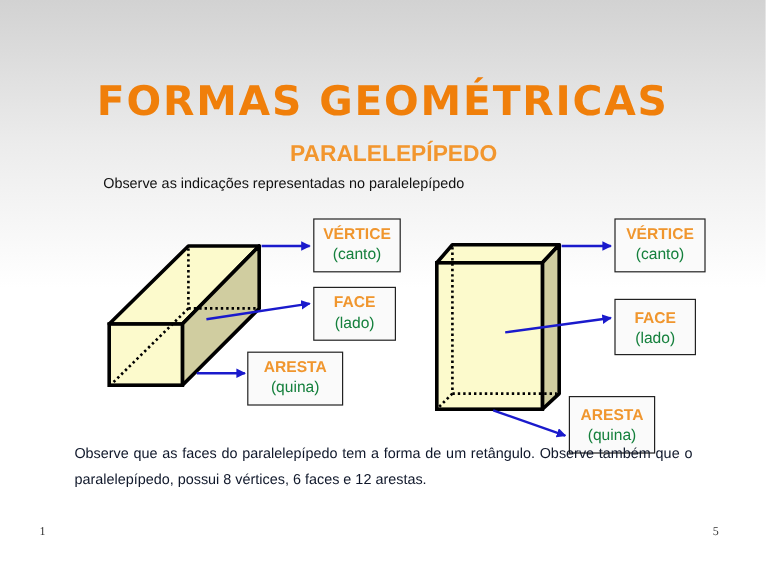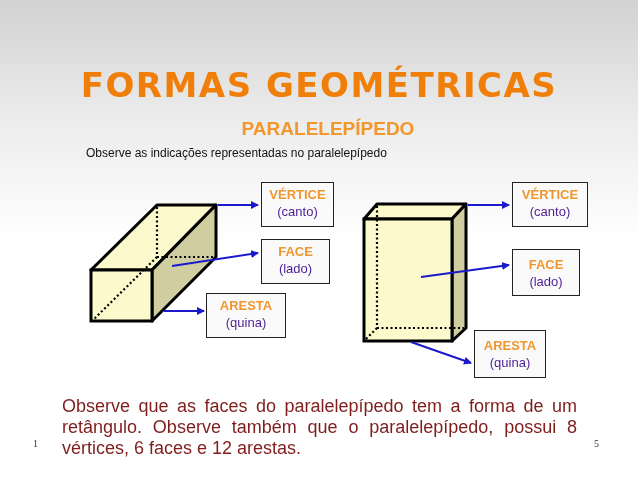--- a/index.html
+++ b/index.html
@@ -20,24 +20,24 @@
     }
     .intro {
       position: absolute; left: 86px; top: 146px; font-size: 12px; color: #111;
     }
     svg.figure { position: absolute; left: 0; top: 0; }
     .label {
       position: absolute; background: #fafafa; border: 1px solid #222;
       text-align: center; box-sizing: border-box; padding-top: 4px;
     }
     .label .main { display: block; color: #f0962e; font-weight: bold; font-size: 13px; line-height: 16px; }
-    .label .sub { display: block; color: #4c1d95; font-size: 13px; line-height: 17px; }
+    .label .sub { display: block; color: #15803d; font-size: 13px; line-height: 17px; }
     .body-text {
-      position: absolute; left: 62px; top: 396px; width: 515px;
-      font-size: 18px; line-height: 21px; color: #7f1d1d; text-align: justify;
+      position: absolute; left: 62px; top: 368px; width: 515px;
+      font-size: 12px; line-height: 21px; color: #0f172a; text-align: justify;
     }
     .page-num {
       position: absolute; font-family: "Liberation Serif", serif; font-size: 10px; color: #333;
     }
   </style>
 </head>
 <body>
 
 <div class="title">FORMAS GEOMÉTRICAS</div>
 <div class="subtitle">PARALELEPÍPEDO</div>

